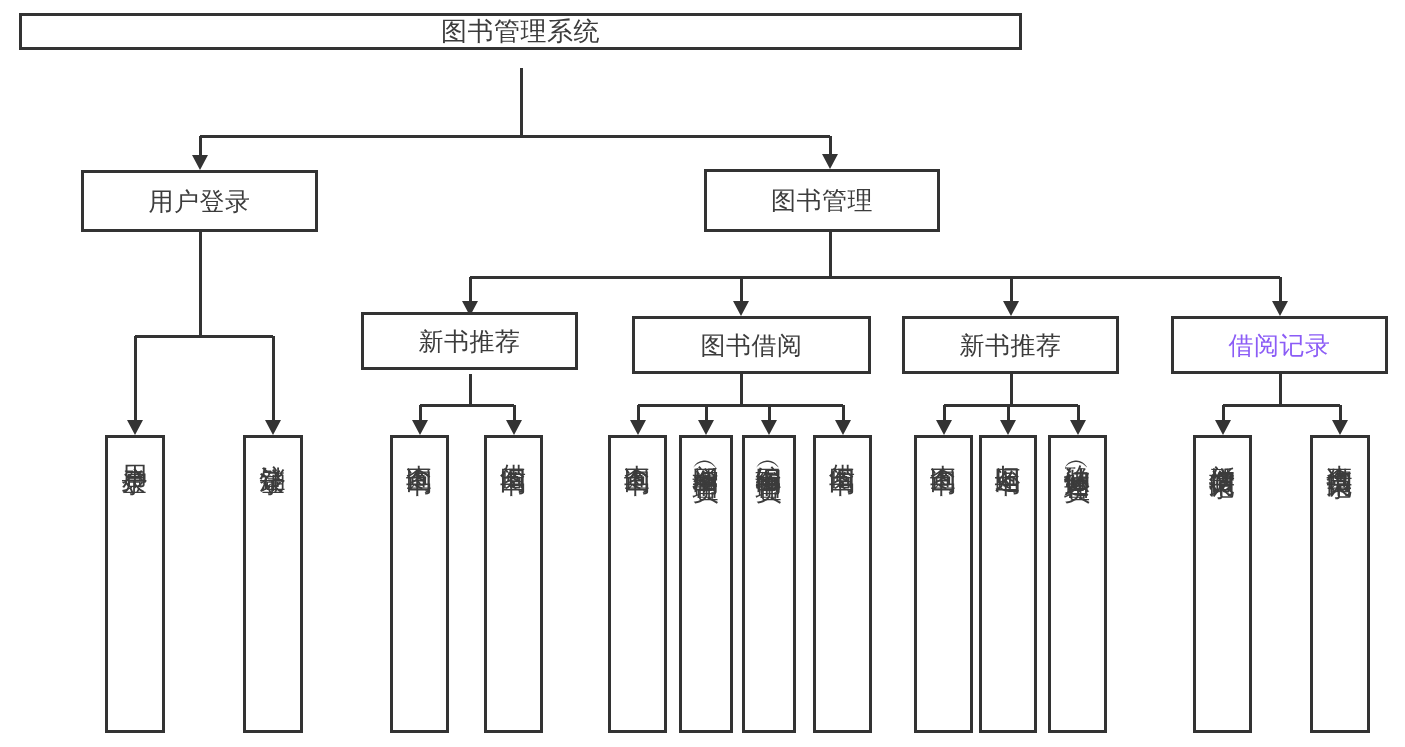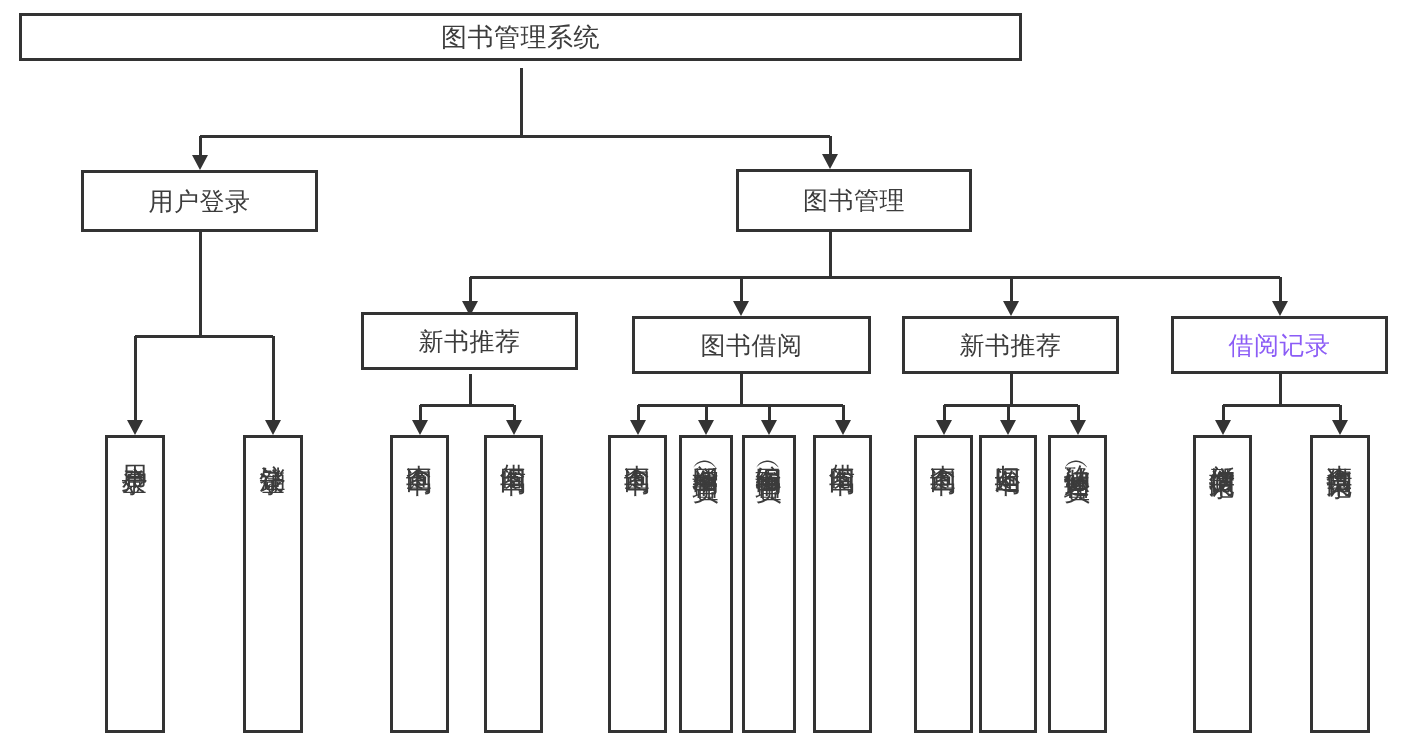--- a/index.html
+++ b/index.html
@@ -131,27 +131,27 @@
         <polygon points="1070,420 1086,420 1078,435" fill="#333333"></polygon>
         <line x1="1280" y1="374" x2="1280" y2="405" stroke="#333333" stroke-width="3" shape-rendering="crispEdges"></line>
         <line x1="1223" y1="405" x2="1340" y2="405" stroke="#333333" stroke-width="3" shape-rendering="crispEdges"></line>
         <line x1="1223" y1="405" x2="1223" y2="422" stroke="#333333" stroke-width="3" shape-rendering="crispEdges"></line>
         <polygon points="1215,420 1231,420 1223,435" fill="#333333"></polygon>
         <line x1="1340" y1="405" x2="1340" y2="422" stroke="#333333" stroke-width="3" shape-rendering="crispEdges"></line>
         <polygon points="1332,420 1348,420 1340,435" fill="#333333"></polygon>
       </g>
   </svg>
   <div id="nodes-layer">
-      <div class="node-box horizontal root" style="left: 19px; top: 13px; width: 1003px; height: 48px; border-color: rgb(51, 51, 51); background: rgb(255, 255, 255);">
+      <div class="node-box horizontal root" style="left: 19px; top: 13px; width: 1003px; height: 37px; border-color: rgb(51, 51, 51); background: rgb(255, 255, 255);">
         <span class="node-label" style="color: rgb(60, 60, 60);">图书管理系统</span>
       </div>
       <div class="node-box horizontal" style="left: 81px; top: 170px; width: 237px; height: 62px; border-color: rgb(51, 51, 51); background: rgb(255, 255, 255);">
         <span class="node-label" style="color: rgb(60, 60, 60);">用户登录</span>
       </div>
-      <div class="node-box horizontal" style="left: 736px; top: 169px; width: 236px; height: 63px; border-color: rgb(51, 51, 51); background: rgb(255, 255, 255);">
+      <div class="node-box horizontal" style="left: 704px; top: 169px; width: 236px; height: 63px; border-color: rgb(51, 51, 51); background: rgb(255, 255, 255);">
         <span class="node-label" style="color: rgb(60, 60, 60);">图书管理</span>
       </div>
       <div class="node-box horizontal" style="left: 361px; top: 312px; width: 217px; height: 58px; border-color: rgb(51, 51, 51); background: rgb(255, 255, 255);">
         <span class="node-label" style="color: rgb(60, 60, 60);">新书推荐</span>
       </div>
       <div class="node-box horizontal" style="left: 632px; top: 316px; width: 239px; height: 58px; border-color: rgb(51, 51, 51); background: rgb(255, 255, 255);">
         <span class="node-label" style="color: rgb(60, 60, 60);">图书借阅</span>
       </div>
       <div class="node-box horizontal" style="left: 902px; top: 316px; width: 217px; height: 58px; border-color: rgb(51, 51, 51); background: rgb(255, 255, 255);">
         <span class="node-label" style="color: rgb(60, 60, 60);">新书推荐</span>

